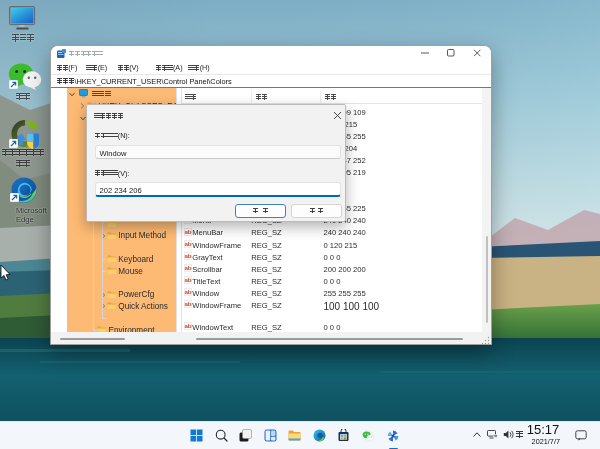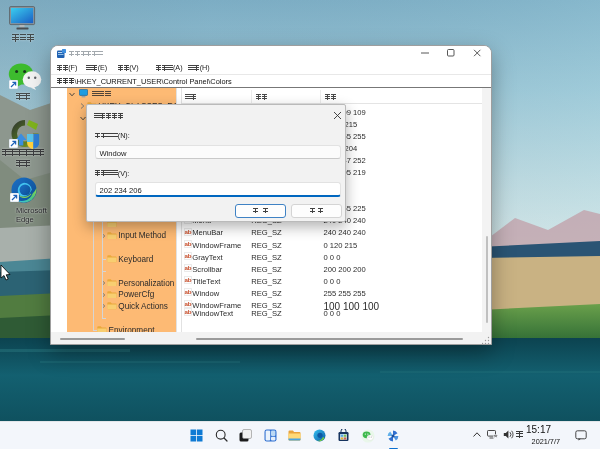--- a/index.html
+++ b/index.html
@@ -270,29 +270,26 @@
           </svg>
           <span class="abs" style="left:51.8px;top:2px;font-size:8.2px">Input Method</span>
         </div>
 <div class="abs" style="left:0;top:165.5px;width:200px;height:11.8px;white-space:nowrap">
           <svg class="abs" style="left:40.5px;top:2.2px" width="9.5" height="7.5" viewBox="0 0 9.5 7.5">
         <path d="M0.3 1.2 q0 -0.9 0.9 -0.9 h2.6 l1 1.1 h3.9 q0.9 0 0.9 0.9 v4 q0 0.9 -0.9 0.9 h-7.5 q-0.9 0 -0.9 -0.9 Z" fill="#eaa83c"></path>
         <path d="M0.3 2.6 h9.2 v3.7 q0 0.9 -0.9 0.9 h-7.5 q-0.9 0 -0.9 -0.9 Z" fill="#f8ce71"></path>
           </svg>
           <span class="abs" style="left:51.8px;top:2px;font-size:8.2px">Keyboard</span>
         </div>
-<div class="abs" style="left:0;top:189.1px;width:200px;height:11.8px;white-space:nowrap">
-          <svg class="abs" style="left:34px;top:3.2px" width="4.5" height="6" viewBox="0 0 4.5 6">
-            <path d="M1 0.5 L3.8 3 L1 5.5" stroke="#707070" stroke-width="0.9" fill="none"></path>
-          </svg>
-          <svg class="abs" style="left:40.5px;top:2.2px" width="9.5" height="7.5" viewBox="0 0 9.5 7.5">
-        <path d="M0.3 1.2 q0 -0.9 0.9 -0.9 h2.6 l1 1.1 h3.9 q0.9 0 0.9 0.9 v4 q0 0.9 -0.9 0.9 h-7.5 q-0.9 0 -0.9 -0.9 Z" fill="#eaa83c"></path>
-        <path d="M0.3 2.6 h9.2 v3.7 q0 0.9 -0.9 0.9 h-7.5 q-0.9 0 -0.9 -0.9 Z" fill="#f8ce71"></path>
-          </svg>
-          <span class="abs" style="left:51.8px;top:2px;font-size:8.2px">Personalization</span>
+<div class="abs" style="left:0;top:177.3px;width:200px;height:11.8px;white-space:nowrap">
+          <svg class="abs" style="left:40.5px;top:2.2px" width="9.5" height="7.5" viewBox="0 0 9.5 7.5">
+        <path d="M0.3 1.2 q0 -0.9 0.9 -0.9 h2.6 l1 1.1 h3.9 q0.9 0 0.9 0.9 v4 q0 0.9 -0.9 0.9 h-7.5 q-0.9 0 -0.9 -0.9 Z" fill="#eaa83c"></path>
+        <path d="M0.3 2.6 h9.2 v3.7 q0 0.9 -0.9 0.9 h-7.5 q-0.9 0 -0.9 -0.9 Z" fill="#f8ce71"></path>
+          </svg>
+          <span class="abs" style="left:51.8px;top:2px;font-size:8.2px">Mouse</span>
         </div>
 <div class="abs" style="left:0;top:200.9px;width:200px;height:11.8px;white-space:nowrap">
           <svg class="abs" style="left:34px;top:3.2px" width="4.5" height="6" viewBox="0 0 4.5 6">
             <path d="M1 0.5 L3.8 3 L1 5.5" stroke="#707070" stroke-width="0.9" fill="none"></path>
           </svg>
           <svg class="abs" style="left:40.5px;top:2.2px" width="9.5" height="7.5" viewBox="0 0 9.5 7.5">
         <path d="M0.3 1.2 q0 -0.9 0.9 -0.9 h2.6 l1 1.1 h3.9 q0.9 0 0.9 0.9 v4 q0 0.9 -0.9 0.9 h-7.5 q-0.9 0 -0.9 -0.9 Z" fill="#eaa83c"></path>
         <path d="M0.3 2.6 h9.2 v3.7 q0 0.9 -0.9 0.9 h-7.5 q-0.9 0 -0.9 -0.9 Z" fill="#f8ce71"></path>
           </svg>
           <span class="abs" style="left:51.8px;top:2px;font-size:8.2px">PowerCfg</span>
@@ -478,21 +475,21 @@
         </div>
 <div class="abs" style="left:0;top:210.7px;width:100%;height:12.05px">
           <svg class="abs" style="left:1.5px;top:1.8px" width="8" height="8" viewBox="0 0 8 8">
 <rect x="0.3" y="0.3" width="7.4" height="7.4" rx="1" fill="#fdfdfd" stroke="#cfcfcf" stroke-width="0.5"></rect>
 <text x="4" y="6.2" font-size="6.2" font-weight="bold" fill="#c8502e" text-anchor="middle" font-family="Liberation Sans">ab</text>
           </svg>
 <span class="abs" style="left:10.3px;top:2.6px;font-size:7.6px">WindowFrame</span>
 <span class="abs" style="left:69.3px;top:2.6px;font-size:7.6px">REG_SZ</span>
 <span class="abs" style="left:141.5px;top:2.6px;font-size:10px">100 100 100</span>
         </div>
-<div class="abs" style="left:0;top:219px;width:100%;height:12.05px">
+<div class="abs" style="left:0;top:233px;width:100%;height:12.05px">
           <svg class="abs" style="left:1.5px;top:1.8px" width="8" height="8" viewBox="0 0 8 8">
 <rect x="0.3" y="0.3" width="7.4" height="7.4" rx="1" fill="#fdfdfd" stroke="#cfcfcf" stroke-width="0.5"></rect>
 <text x="4" y="6.2" font-size="6.2" font-weight="bold" fill="#c8502e" text-anchor="middle" font-family="Liberation Sans">ab</text>
           </svg>
 <span class="abs" style="left:10.3px;top:2.6px;font-size:7.6px">WindowText</span>
 <span class="abs" style="left:69.3px;top:2.6px;font-size:7.6px">REG_SZ</span>
 <span class="abs" style="left:141.5px;top:2.6px;font-size:7.6px">0 0 0</span>
         </div>
 <div class="abs" style="left:13px;top:250.5px;width:267px;height:2px;background:#9a9a9a;border-radius:1px"></div>
 </div>
@@ -599,18 +596,18 @@
 <rect x="0.5" y="0.5" width="8" height="5.6" rx="0.8" fill="none" stroke="#333" stroke-width="0.9"></rect>
 <path d="M2.5 8 h4" stroke="#333" stroke-width="0.9"></path>
 <circle cx="8.6" cy="6.4" r="2.3" fill="#f3f6fb"></circle>
 <path d="M6.9 6 a2 2 0 0 1 3.4 0 M7.6 7.2 a1 1 0 0 1 2 0" stroke="#333" stroke-width="0.7" fill="none"></path>
 </svg>
 <svg class="abs" style="left:503px;top:8px" width="11" height="9" viewBox="0 0 11 9">
 <path d="M0.8 3 h2 l2.6 -2.4 v7.8 L2.8 6 h-2 Z" fill="#333"></path>
 <path d="M7 2.2 a3.5 3.5 0 0 1 0 4.6 M8.6 0.8 a5.5 5.5 0 0 1 0 7.4" stroke="#333" stroke-width="0.9" fill="none"></path>
 </svg>
 <div class="abs" style="left:516px;top:7.5px;font-size:8.5px;color:#111"><i class="cj"></i></div>
-<div class="abs" style="left:526px;top:3.5px;width:34px;text-align:left;font-size:10px;color:#111;line-height:8.5px">15:17</div>
+<div class="abs" style="left:526px;top:3.5px;width:34px;text-align:center;font-size:13px;color:#111;line-height:8.5px">15:17</div>
 <div class="abs" style="left:524px;top:14.5px;width:36px;text-align:right;font-size:7.3px;color:#111">2021/7/7</div>
 <svg class="abs" style="left:575px;top:7.5px" width="12" height="11" viewBox="0 0 12 11">
 <rect x="0.8" y="0.8" width="10.4" height="8" rx="1.6" fill="none" stroke="#333" stroke-width="0.9"></rect>
 <path d="M3.5 8.8 v1.8 l2.4 -1.8 Z" fill="#333"></path>
 </svg>
 </div>
 </body></html>

